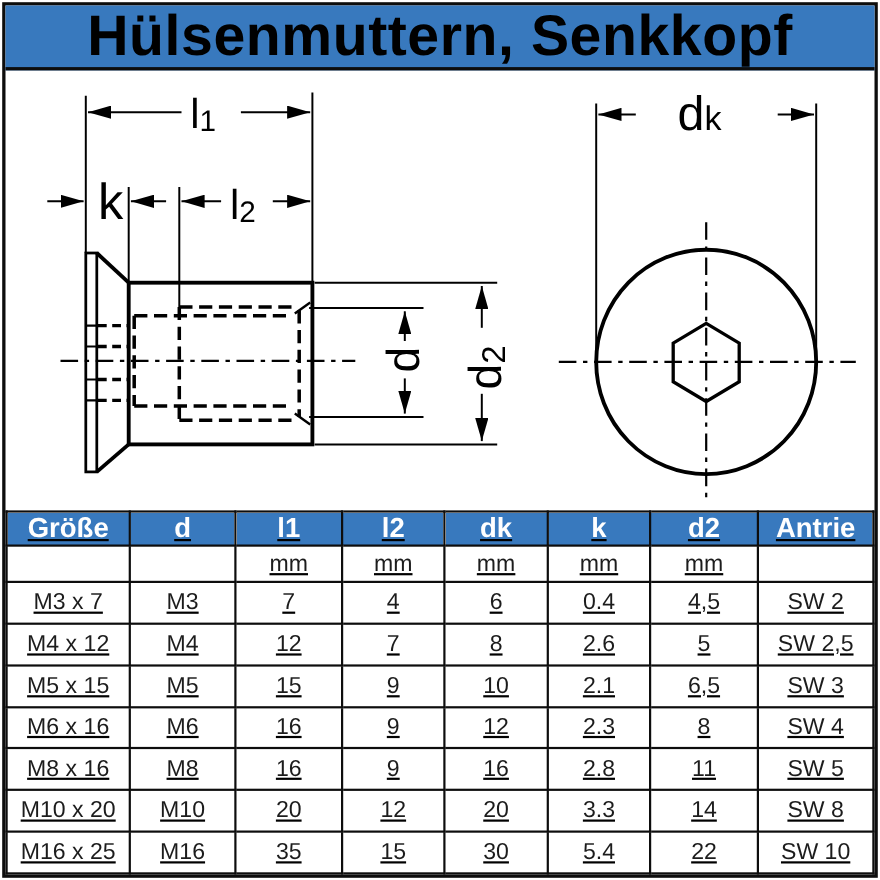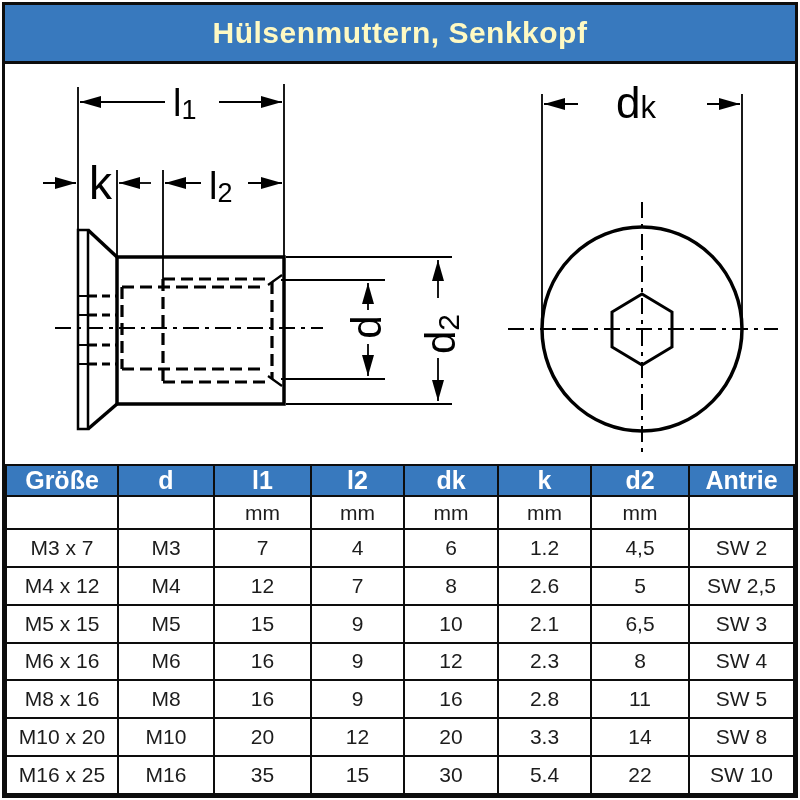--- a/index.html
+++ b/index.html
@@ -5,26 +5,26 @@
   html,body{margin:0;padding:0;background:#fff;}
   body{width:800px;height:800px;position:relative;font-family:"Liberation Sans",sans-serif;}
   .frame{position:absolute;inset:2px;border:3px solid #0d0d0d;background:#fff;}
   .title-bar{
     position:absolute;top:0;left:0;right:0;height:56px;
     background:var(--blue,#3879BE);
     border-bottom:3px solid #0d0d0d;
     display:flex;align-items:center;justify-content:center;
   }
   .title-bar .title{
-    color:#fef9c3;font-size:30px;font-weight:bold;letter-spacing:0.5px;
+    color:#000000;font-size:52px;font-weight:bold;letter-spacing:0.5px;
     line-height:56px;white-space:nowrap;
   }
   .drawing{position:absolute;top:59px;left:0;width:790px;height:400px;}
   .spec-table-wrap{position:absolute;left:0;right:0;top:459px;bottom:0;}
-  table.spec{border-collapse:collapse;table-layout:fixed;width:100%;height:100%;}
+  table.spec{border-collapse:collapse;table-layout:fixed;width:100%;height:100%;text-decoration:underline;}
   table.spec td,table.spec th{border:2px solid #0d0d0d;padding:0;overflow:hidden;white-space:nowrap;}
   table.spec th{
     background:var(--blue,#3879BE);color:#fff;font-size:25px;font-weight:bold;
     height:29px;text-align:center;
   }
   table.spec td{
     color:#1c1c1c;font-size:21px;text-align:center;vertical-align:middle;
   }
   tr.unit-row td{height:31px;}
   td.drive-cell{text-align:left;padding-left:5px;margin-left:44px;}
@@ -161,21 +161,21 @@
           <td></td>
         </tr>
       </thead>
       <tbody id="spec-body">
           <tr>
             <td>M3 x 7</td>
             <td>M3</td>
             <td>7</td>
             <td>4</td>
             <td>6</td>
-            <td>1.2</td>
+            <td>0.4</td>
             <td>4,5</td>
             <td class="drive-cell">SW 2</td>
           </tr>
           <tr>
             <td>M4 x 12</td>
             <td>M4</td>
             <td>12</td>
             <td>7</td>
             <td>8</td>
             <td>2.6</td>

